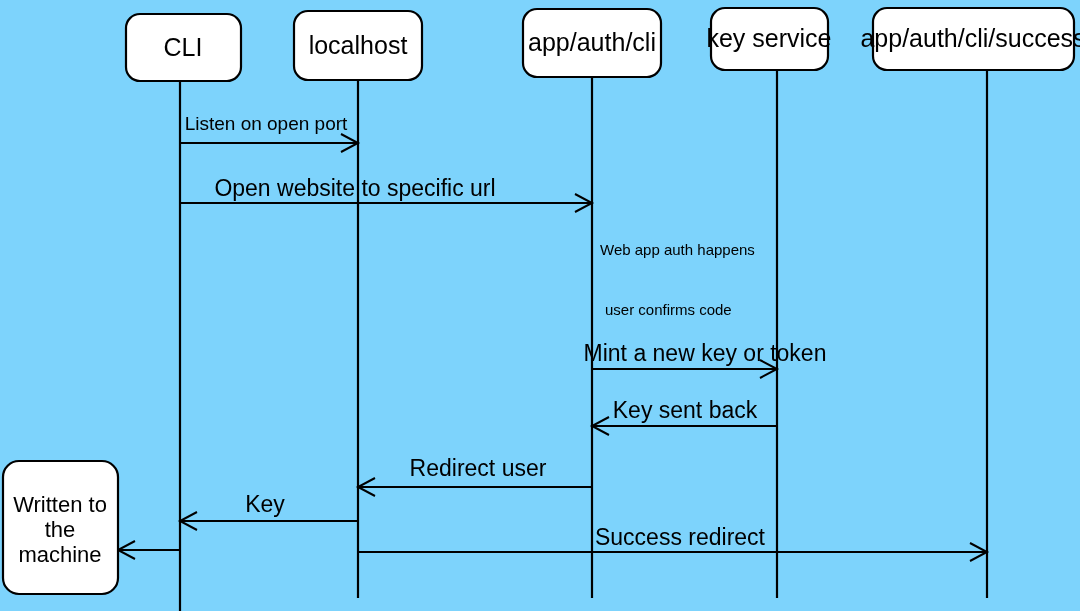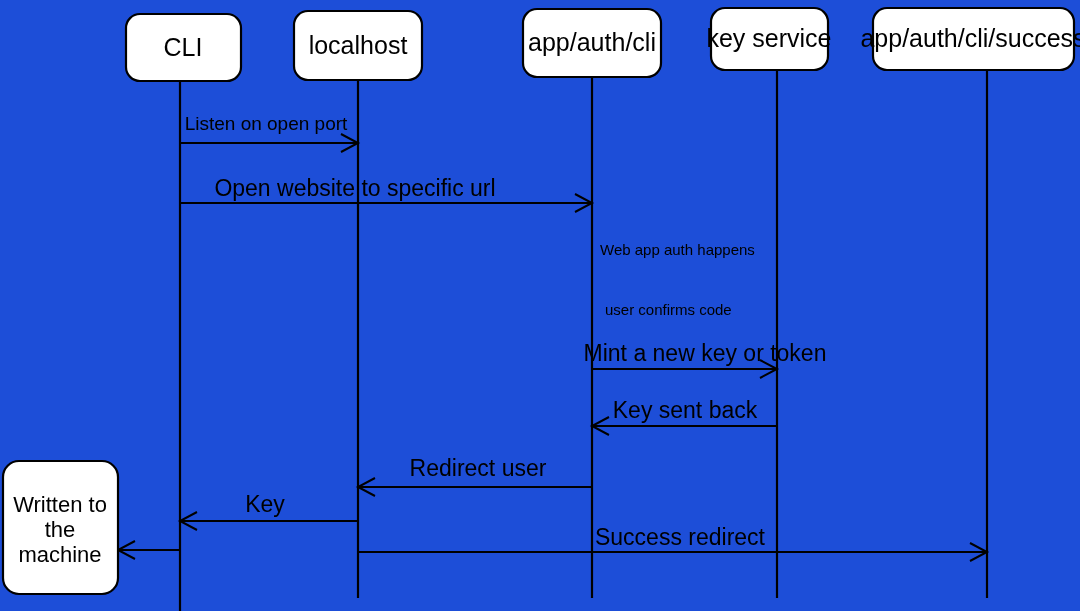--- a/index.html
+++ b/index.html
@@ -9,21 +9,21 @@
   }
   body {
     font-family: "Liberation Sans", sans-serif;
     color: #000000;
   }
   #diagram-root {
     position: relative;
     width: 1080px;
     height: 611px;
     overflow: hidden;
-    background: #1d4ed8;
+    background: #7dd3fc;
   }
   svg.canvas {
     position: absolute;
     left: 0;
     top: 0;
     width: 1080px;
     height: 611px;
   }
   text {
     font-family: "Liberation Sans", sans-serif;

